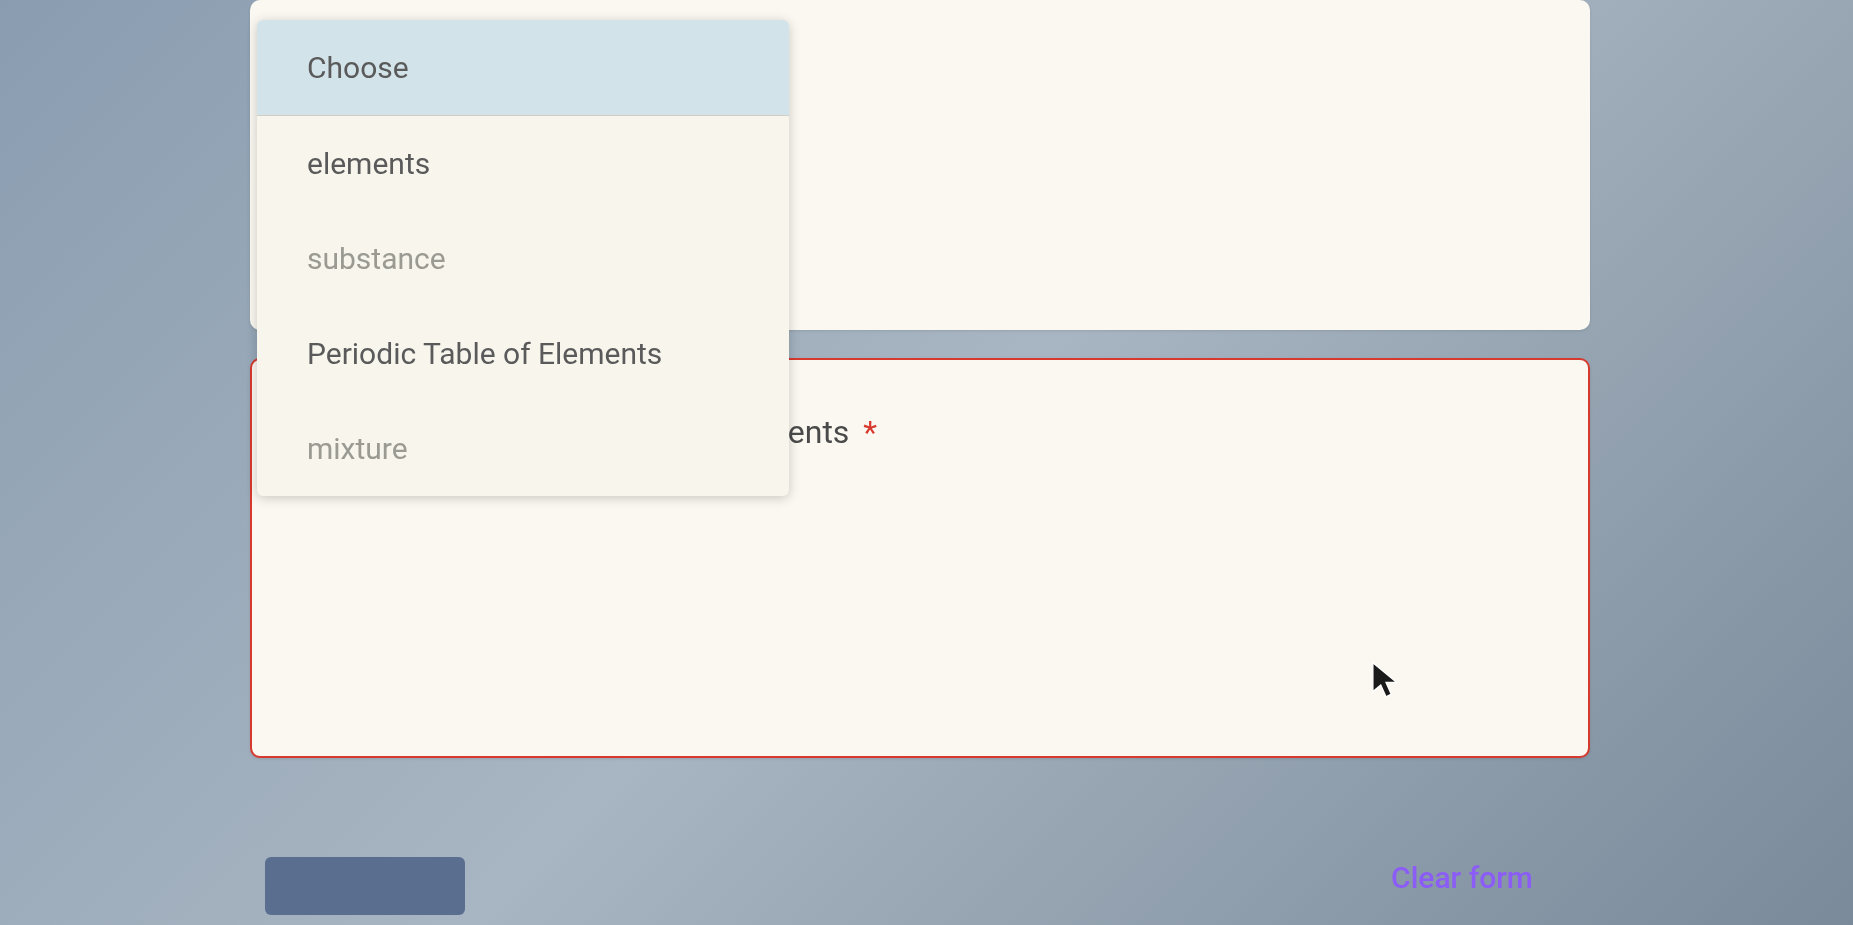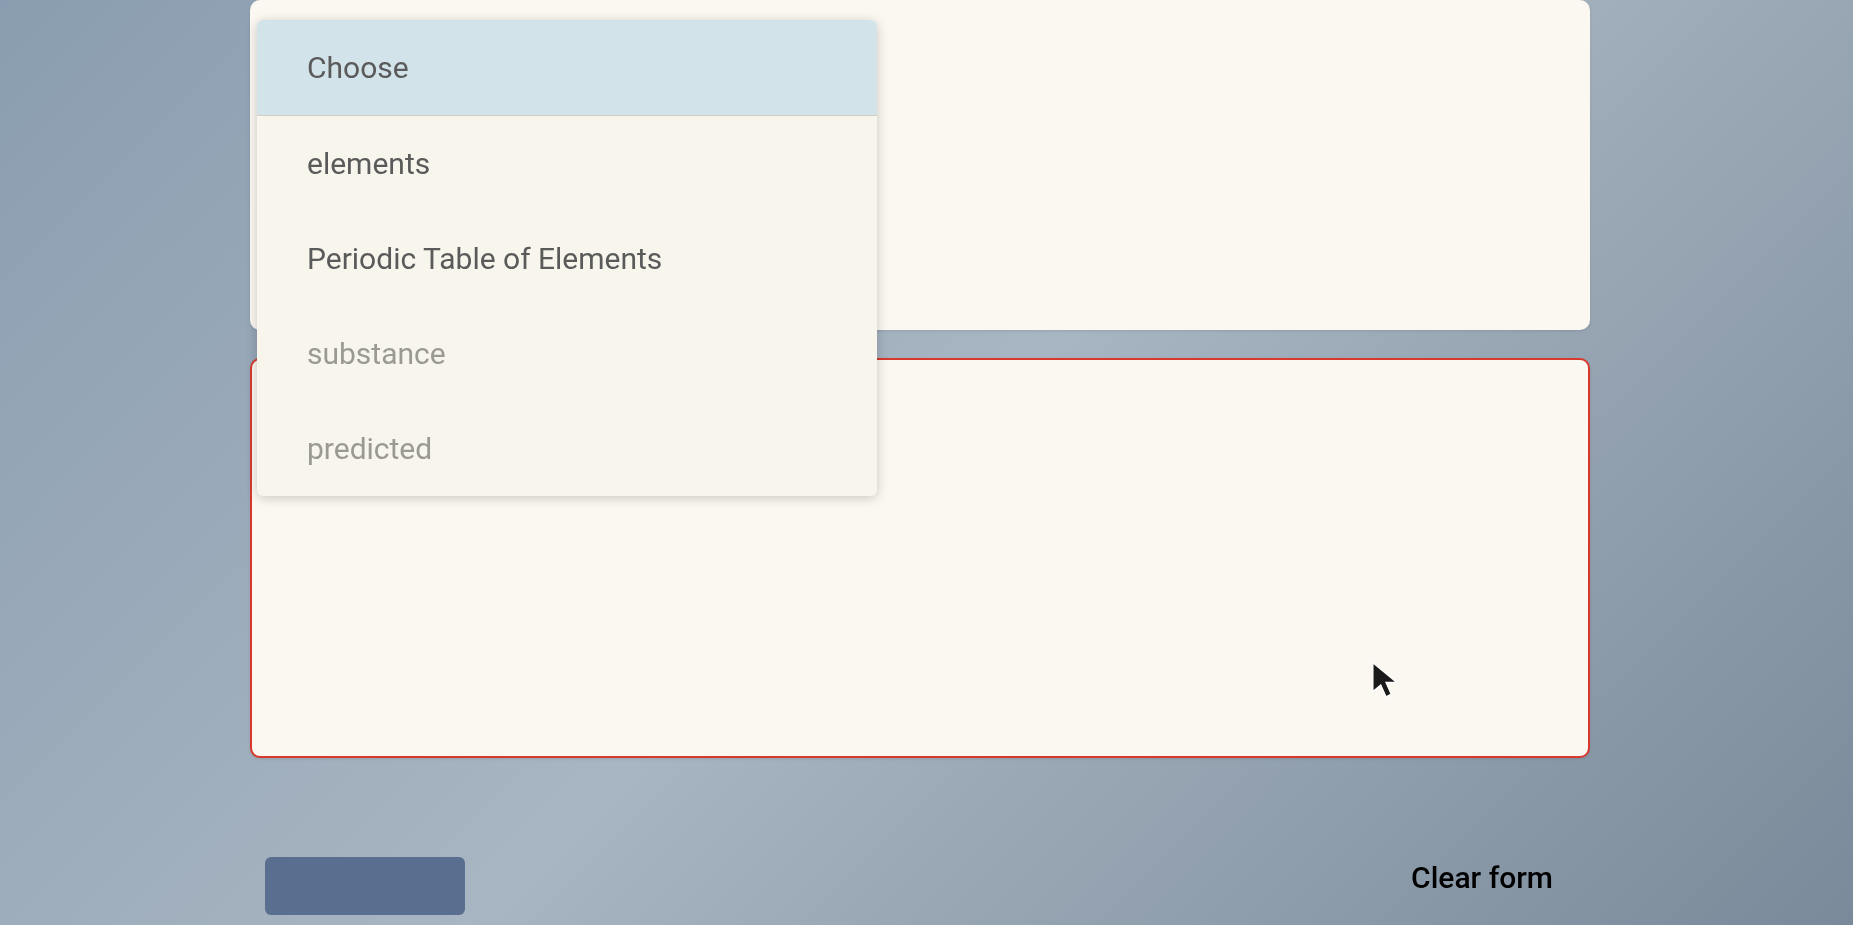--- a/index.html
+++ b/index.html
@@ -45,21 +45,21 @@
     }
     .required-star {
       color: #d8392f;
       font-size: 32px;
       margin-left: 6px;
     }
     .dropdown-menu {
       position: absolute;
       left: 257px;
       top: 20px;
-      width: 620px;
+      width: 532px;
       background: #f7f5ec;
       border-radius: 6px;
       box-shadow: 0 2px 12px rgba(0,0,0,0.2);
       z-index: 100;
       overflow: hidden;
     }
     .dropdown-option {
       padding: 30px 50px;
       font-size: 30px;
       color: #5a5a5a;
@@ -68,24 +68,24 @@
     }
     .dropdown-option.selected {
       background: #d2e3ea;
       border-bottom: 1px solid #d0cec5;
     }
     .dropdown-option.faded {
       color: #9a9a92;
     }
     .clear-form {
       position: absolute;
-      right: 300px;
+      right: 320px;
       bottom: 30px;
       font-size: 30px;
-      color: #000000;
+      color: #8b5cf6;
       cursor: pointer;
       font-weight: 500;
     }
     .submit-btn {
       position: absolute;
       left: 265px;
       bottom: 10px;
       width: 200px;
       height: 58px;
       background: #5a6f8f;
@@ -114,23 +114,23 @@
       <span class="required-star">*</span>
     </span>
   </div>
 </div>
 
 <div class="submit-btn"></div>
 
 <div class="dropdown-menu">
   <div class="dropdown-option selected">Choose</div>
   <div class="dropdown-option">elements</div>
+  <div class="dropdown-option faded">substance</div>
   <div class="dropdown-option">Periodic Table of Elements</div>
-  <div class="dropdown-option faded">substance</div>
-  <div class="dropdown-option faded">predicted</div>
+  <div class="dropdown-option faded">mixture</div>
 </div>
 
 <div class="clear-form">Clear form</div>
 
 <div class="cursor">
   <svg viewBox="0 0 24 32">
     <path d="M 2 2 L 2 24 L 8 19 L 12 28 L 16 26 L 12 17 L 20 17 Z" fill="#1a1a1a" stroke="#ffffff" stroke-width="1"></path>
   </svg>
 </div>
 

